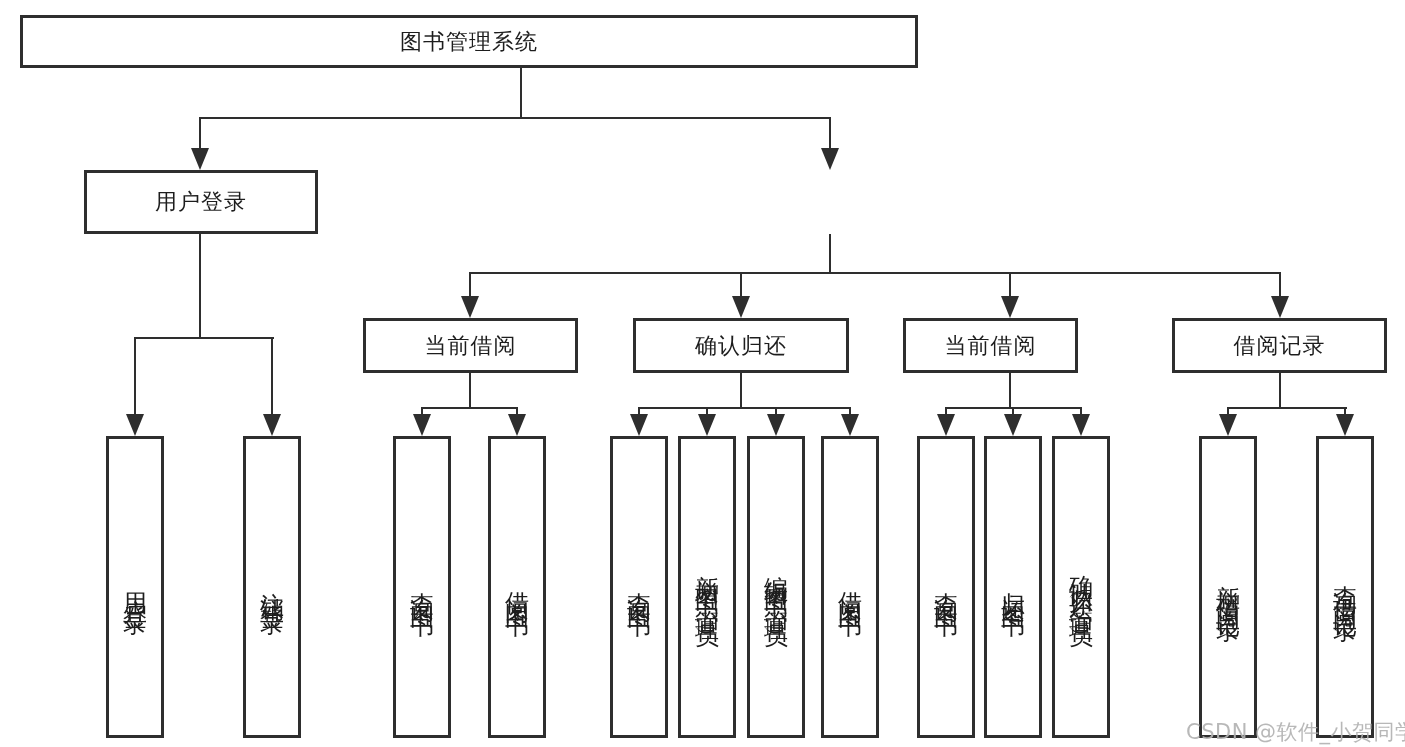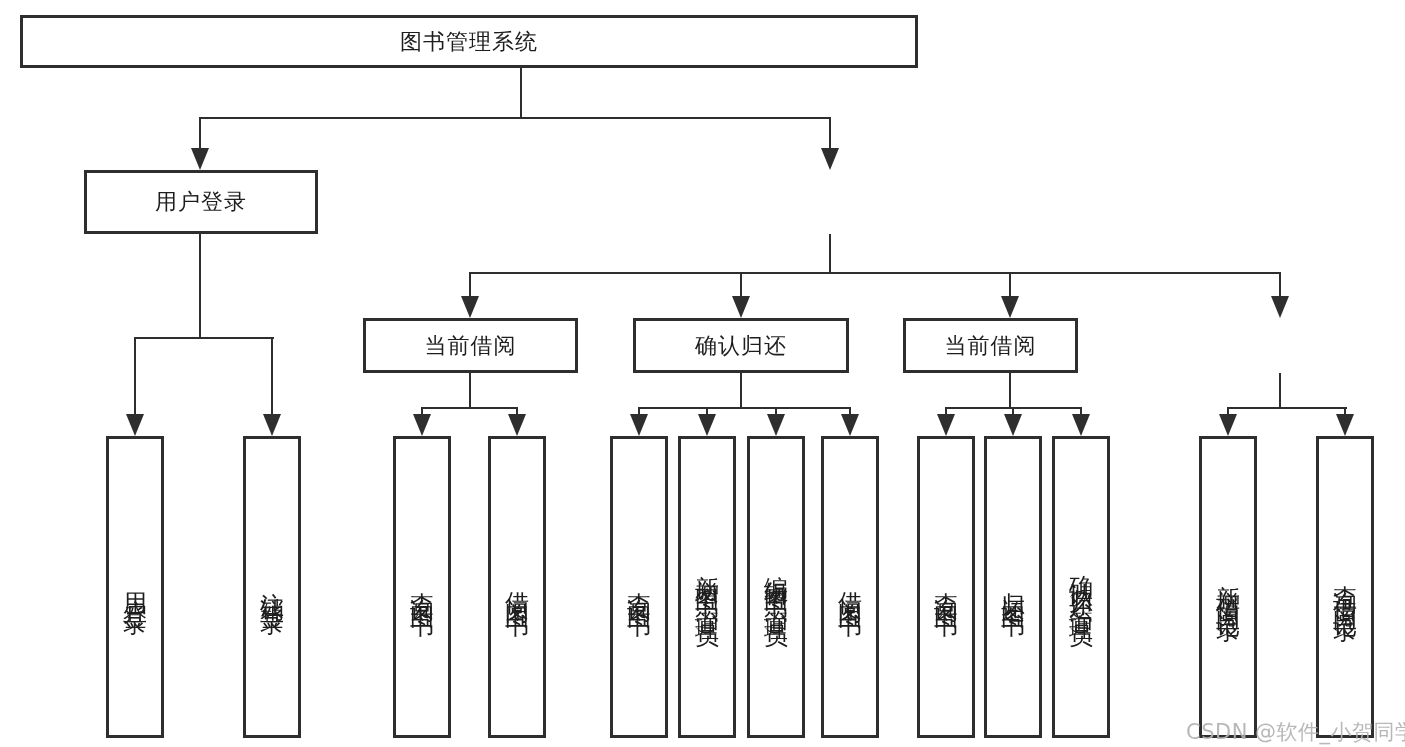--- a/index.html
+++ b/index.html
@@ -57,20 +57,21 @@
   <div class="line" style="left:740px;top:272px;width:2px;height:24px;"></div>
   <div class="arrow" style="left:732px;top:296px;"></div>
   <div class="line" style="left:1009px;top:272px;width:2px;height:24px;"></div>
   <div class="arrow" style="left:1001px;top:296px;"></div>
   <div class="line" style="left:1279px;top:272px;width:2px;height:24px;"></div>
   <div class="arrow" style="left:1271px;top:296px;"></div>
 
   <div class="box hbox" style="left:363px;top:318px;width:215px;height:55px;">当前借阅</div>
   <div class="box hbox" style="left:633px;top:318px;width:216px;height:55px;">确认归还</div>
   <div class="box hbox" style="left:903px;top:318px;width:175px;height:55px;">当前借阅</div>
+  <div class="box hbox" style="left:1172px;top:318px;width:215px;height:55px;">借阅记录</div>
 
   <div class="line" style="left:469px;top:373px;width:2px;height:34px;"></div>
   <div class="line" style="left:421px;top:407px;width:97px;height:2px;"></div>
   <div class="line" style="left:421px;top:407px;width:2px;height:7px;"></div>
   <div class="arrow" style="left:413px;top:414px;"></div>
   <div class="line" style="left:516px;top:407px;width:2px;height:7px;"></div>
   <div class="arrow" style="left:508px;top:414px;"></div>
 
   <div class="line" style="left:740px;top:373px;width:2px;height:34px;"></div>
   <div class="line" style="left:638px;top:407px;width:213px;height:2px;"></div>

